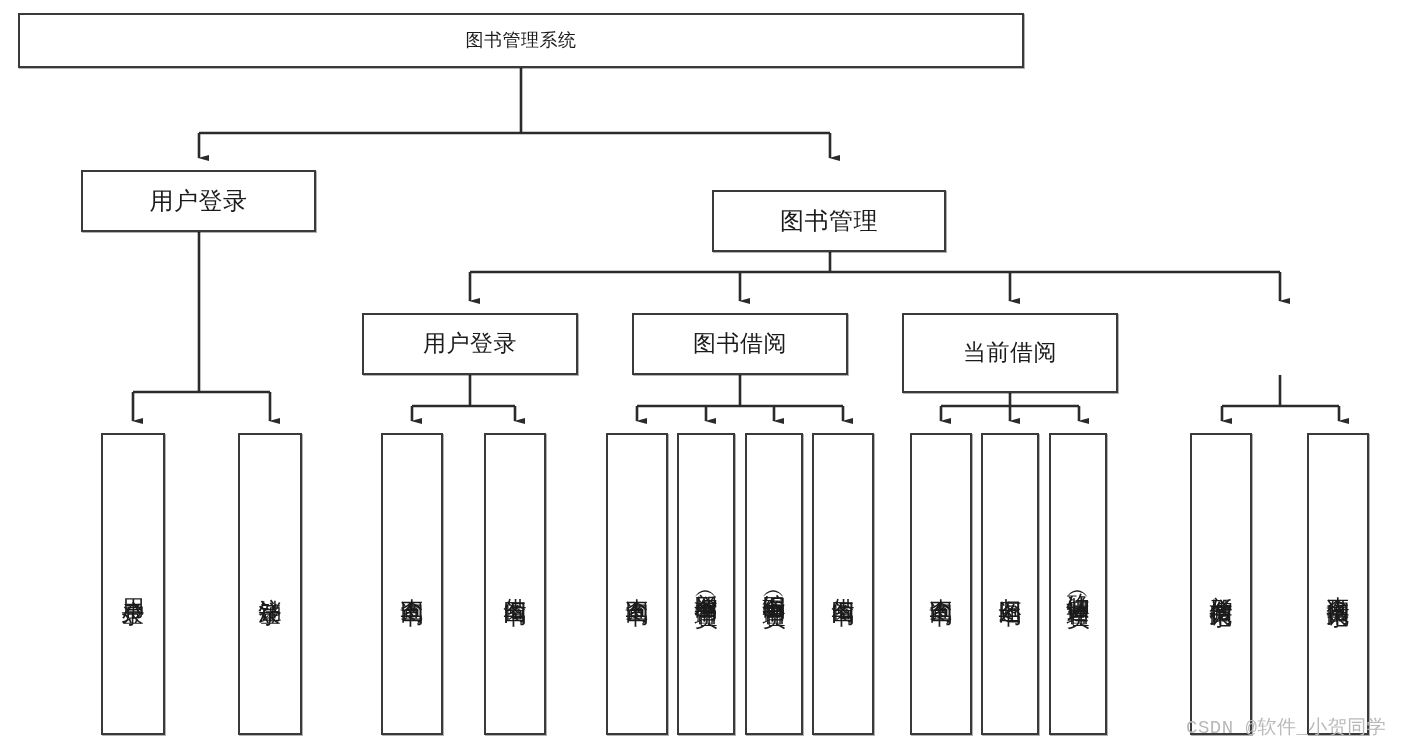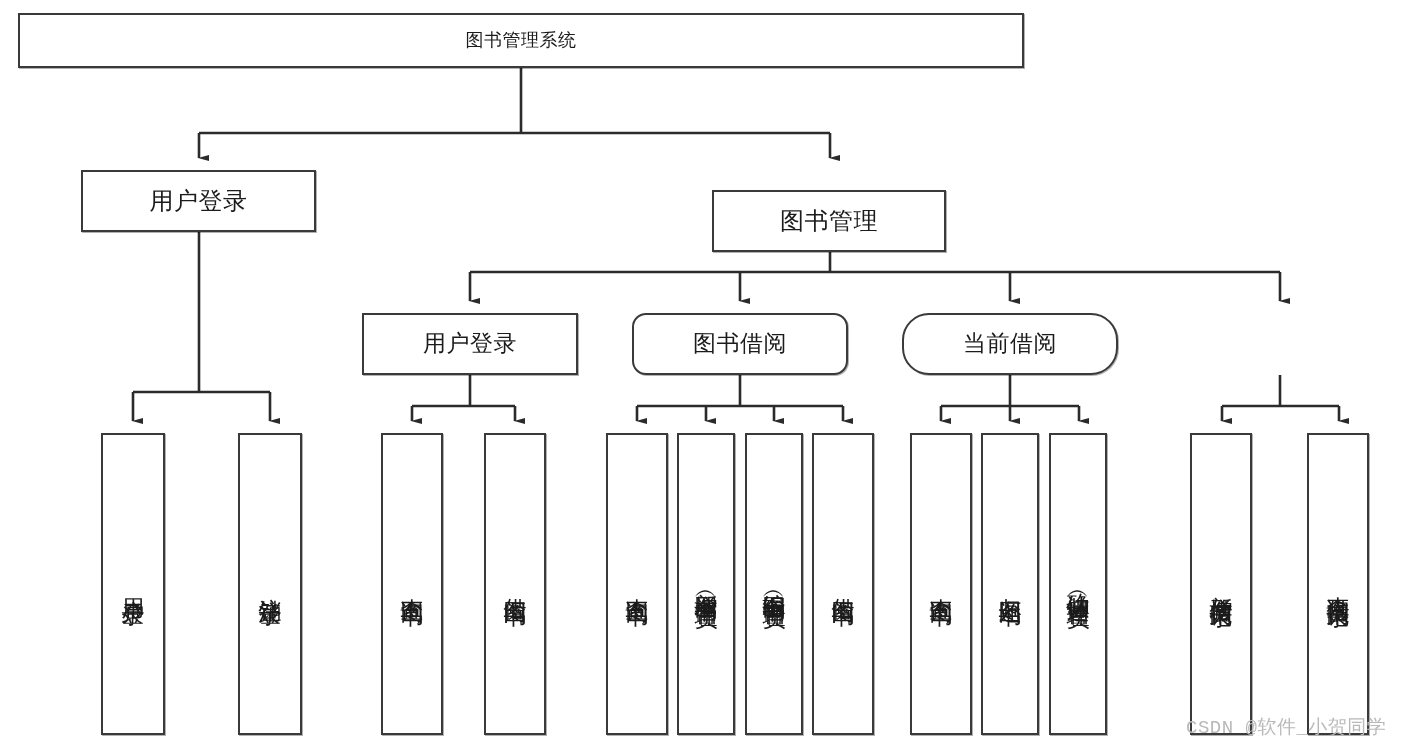--- a/index.html
+++ b/index.html
@@ -120,24 +120,24 @@
   <div class="node l2" style="left:81px;top:170px;width:235px;height:62px;">
     <span class="lbl">用户登录</span>
   </div>
   <div class="node l2" style="left:712px;top:170px;width:234px;height:62px;margin-top:20px;">
     <span class="lbl">图书管理</span>
   </div>
 
   <div class="node l3" style="left:362px;top:313px;width:216px;height:62px;">
     <span class="lbl">用户登录</span>
   </div>
-  <div class="node l3" style="left:632px;top:313px;width:216px;height:62px;border-radius:14px;">
+  <div class="node l3" style="left:632px;top:313px;width:216px;height:62px;">
     <span class="lbl">图书借阅</span>
   </div>
-  <div class="node l3" style="left:902px;top:313px;width:216px;height:62px;border-radius:27px;">
+  <div class="node l3" style="left:902px;top:313px;width:216px;height:80px;">
     <span class="lbl">当前借阅</span>
   </div>
 
   <div class="node leaf" style="left:101px;top:433px;width:64px;height:302px;">
     <span class="lbl">用户登录</span>
   </div>
   <div class="node leaf" style="left:238px;top:433px;width:64px;height:302px;">
     <span class="lbl">注销登录</span>
   </div>
 

